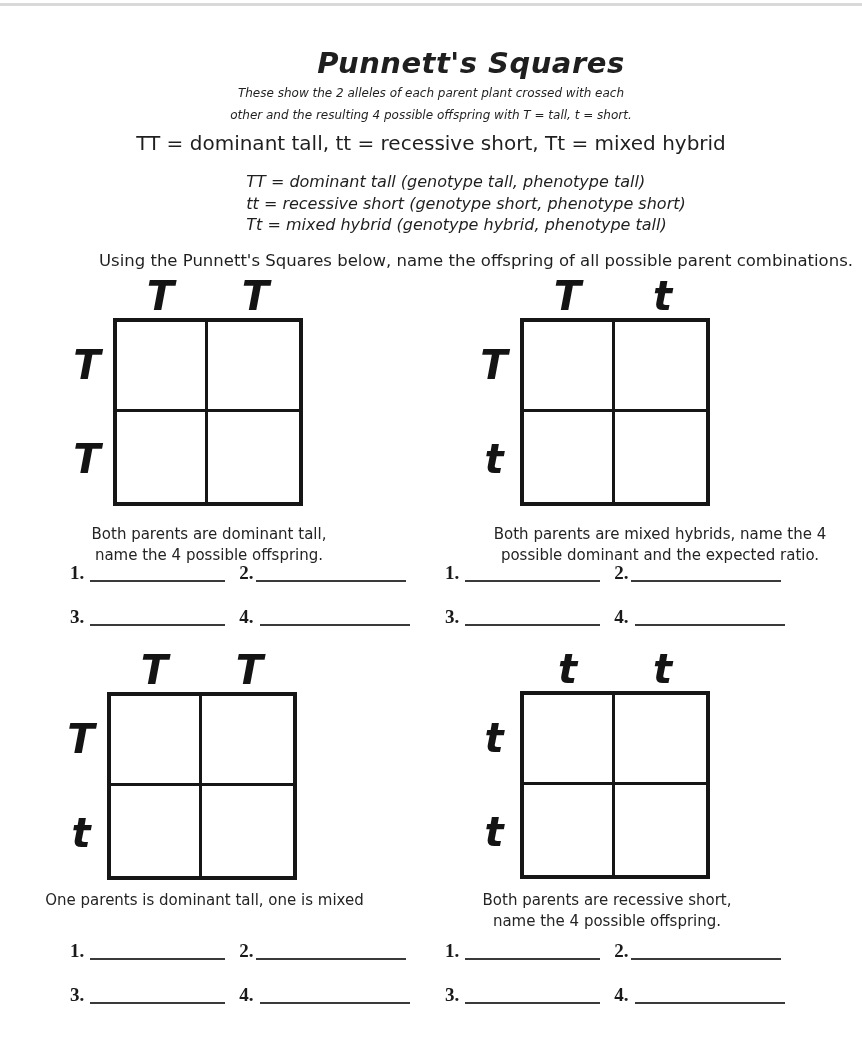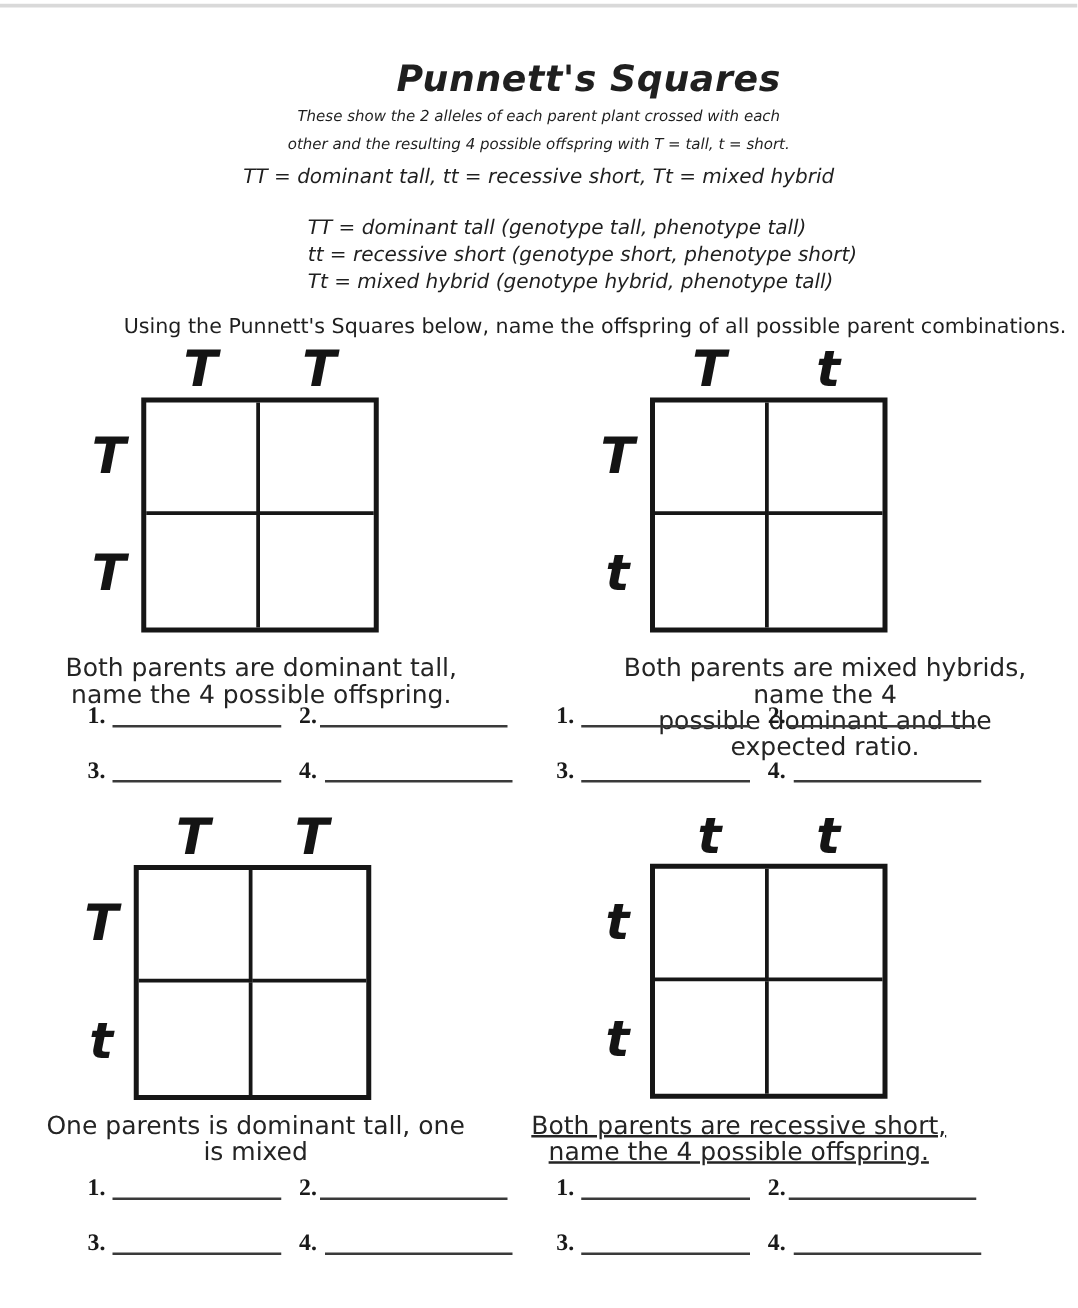--- a/index.html
+++ b/index.html
@@ -6,21 +6,21 @@
   body{
     width:862px;height:1046px;position:relative;overflow:hidden;
     background:#ffffff;color:#1f1f1f;
     font-family:"DejaVu Sans",sans-serif;
     -webkit-font-smoothing:antialiased;
   }
   .top-edge{position:absolute;top:3px;left:0;width:862px;height:3px;background:#d9d9d9;}
   .centered{position:absolute;left:0;width:862px;text-align:center;white-space:nowrap;}
   .title{top:46px;font-size:29px;font-weight:bold;font-style:italic;letter-spacing:.5px;padding-left:40px;}
   .intro{top:82px;font-size:12px;font-style:italic;line-height:22px;}
-  .allele-key{top:131px;font-size:16px;font-style:italic;}
+  .allele-key{top:131px;font-size:20px;}
   .legend{top:171px;padding-left:35px;}
   .legend-inner{display:inline-block;text-align:left;font-size:16px;font-style:italic;line-height:21.5px;}
   .instruction{top:251px;font-size:16.5px;padding-left:45px;}
 
   
   .psq{position:absolute;display:grid;grid-template-columns:52px 190px;grid-template-rows:42px 188px;}
   .q1{left:61px;top:276px;}
   .q2{left:468px;top:276px;}
   .q3{left:55px;top:650px;}
   .q4{left:468px;top:649px;}
@@ -29,25 +29,25 @@
   .col-labels .allele{flex:1;text-align:center;line-height:1;padding-bottom:2px;}
   .row-labels{grid-column:1;grid-row:2;display:flex;flex-direction:column;}
   .row-labels .allele{flex:1;display:flex;align-items:center;justify-content:center;line-height:1;}
   .allele{font-size:40px;font-weight:bold;font-style:italic;color:#141414;}
   .box{grid-column:2;grid-row:2;box-sizing:border-box;width:190px;height:188px;
        border:4px solid #161616;display:grid;grid-template-columns:1fr 1fr;grid-template-rows:1fr 1fr;background:#fff;}
   .cell{border-right:3px solid #161616;border-bottom:3px solid #161616;}
   .cell:nth-child(2n){border-right:none;}
   .cell:nth-child(n+3){border-bottom:none;}
 
-  .caption{position:absolute;text-align:center;font-size:20px;line-height:21px;color:#242424;}
+  .caption{position:absolute;text-align:center;font-size:15px;line-height:21px;color:#242424;}
   .cap1{left:39px;top:524px;width:340px;}
   .cap2{left:442px;top:524px;width:340px;margin-left:48px;}
   .cap3{left:32px;top:890px;width:345px;}
-  .cap4{left:421px;top:890px;width:340px;text-decoration:underline;}
+  .cap4{left:437px;top:890px;width:340px;}
 
   .blanks{position:absolute;display:flex;align-items:flex-end;height:24px;}
   .bl-tl1{left:70px;top:558px;} .bl-tl2{left:70px;top:602px;}
   .bl-tr1{left:445px;top:558px;} .bl-tr2{left:445px;top:602px;}
   .bl-bl1{left:70px;top:936px;} .bl-bl2{left:70px;top:980px;}
   .bl-br1{left:445px;top:936px;} .bl-br2{left:445px;top:980px;}
   .num{font-family:"Liberation Serif",serif;font-weight:700;font-size:19px;line-height:1;color:#1a1a1a;}
   .num2{margin-left:14px;}
   .bl{display:inline-block;height:6px;border-bottom:2px solid #3a3a3a;margin-left:6px;}
   .bl.tight{margin-left:2px;}

